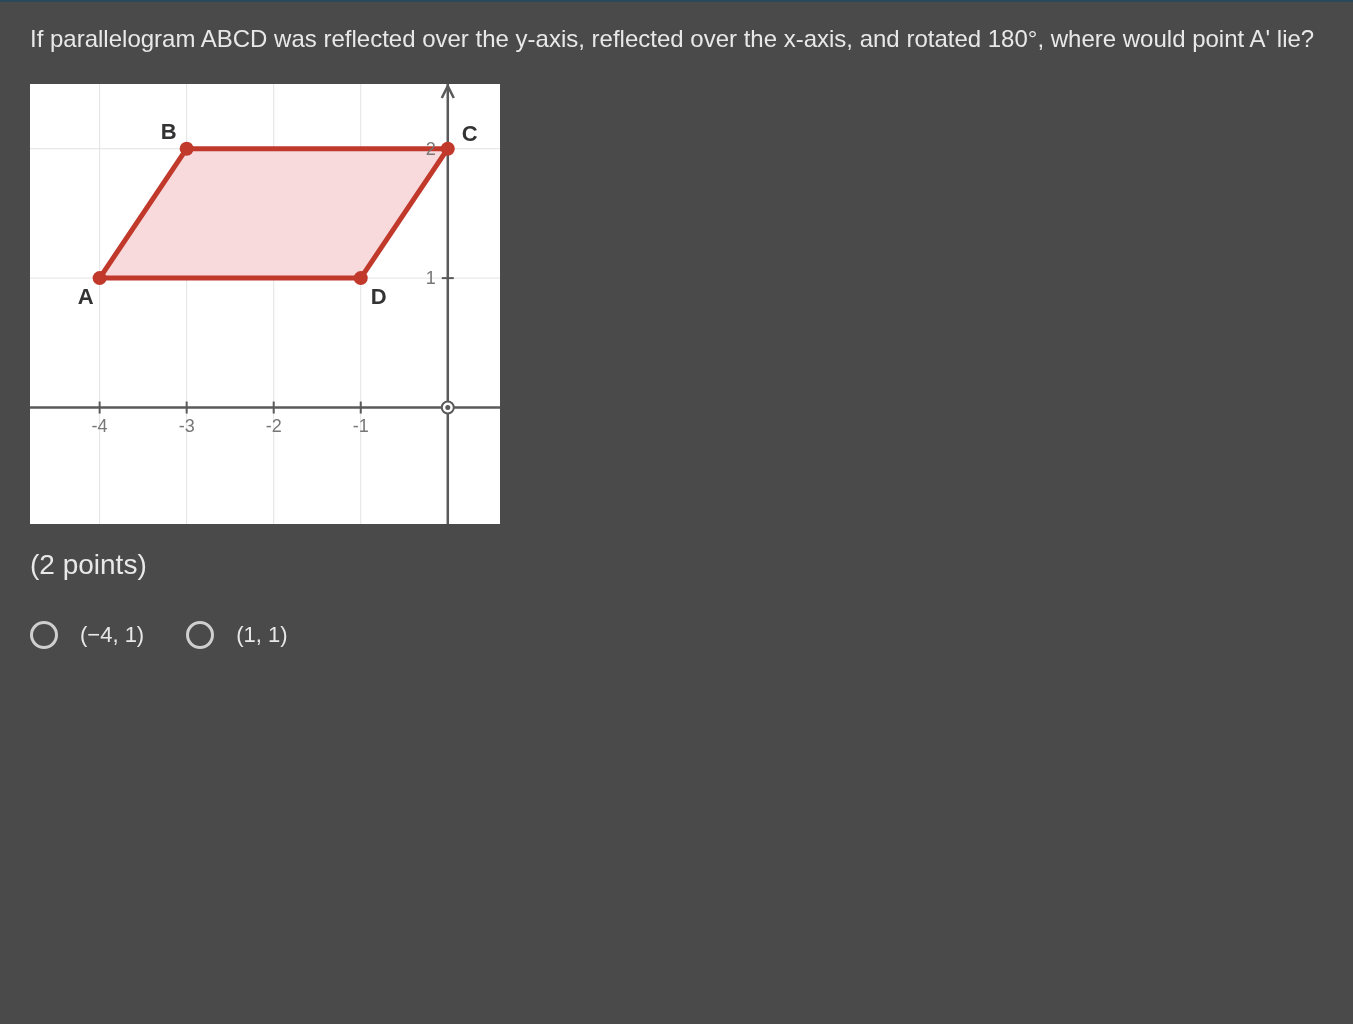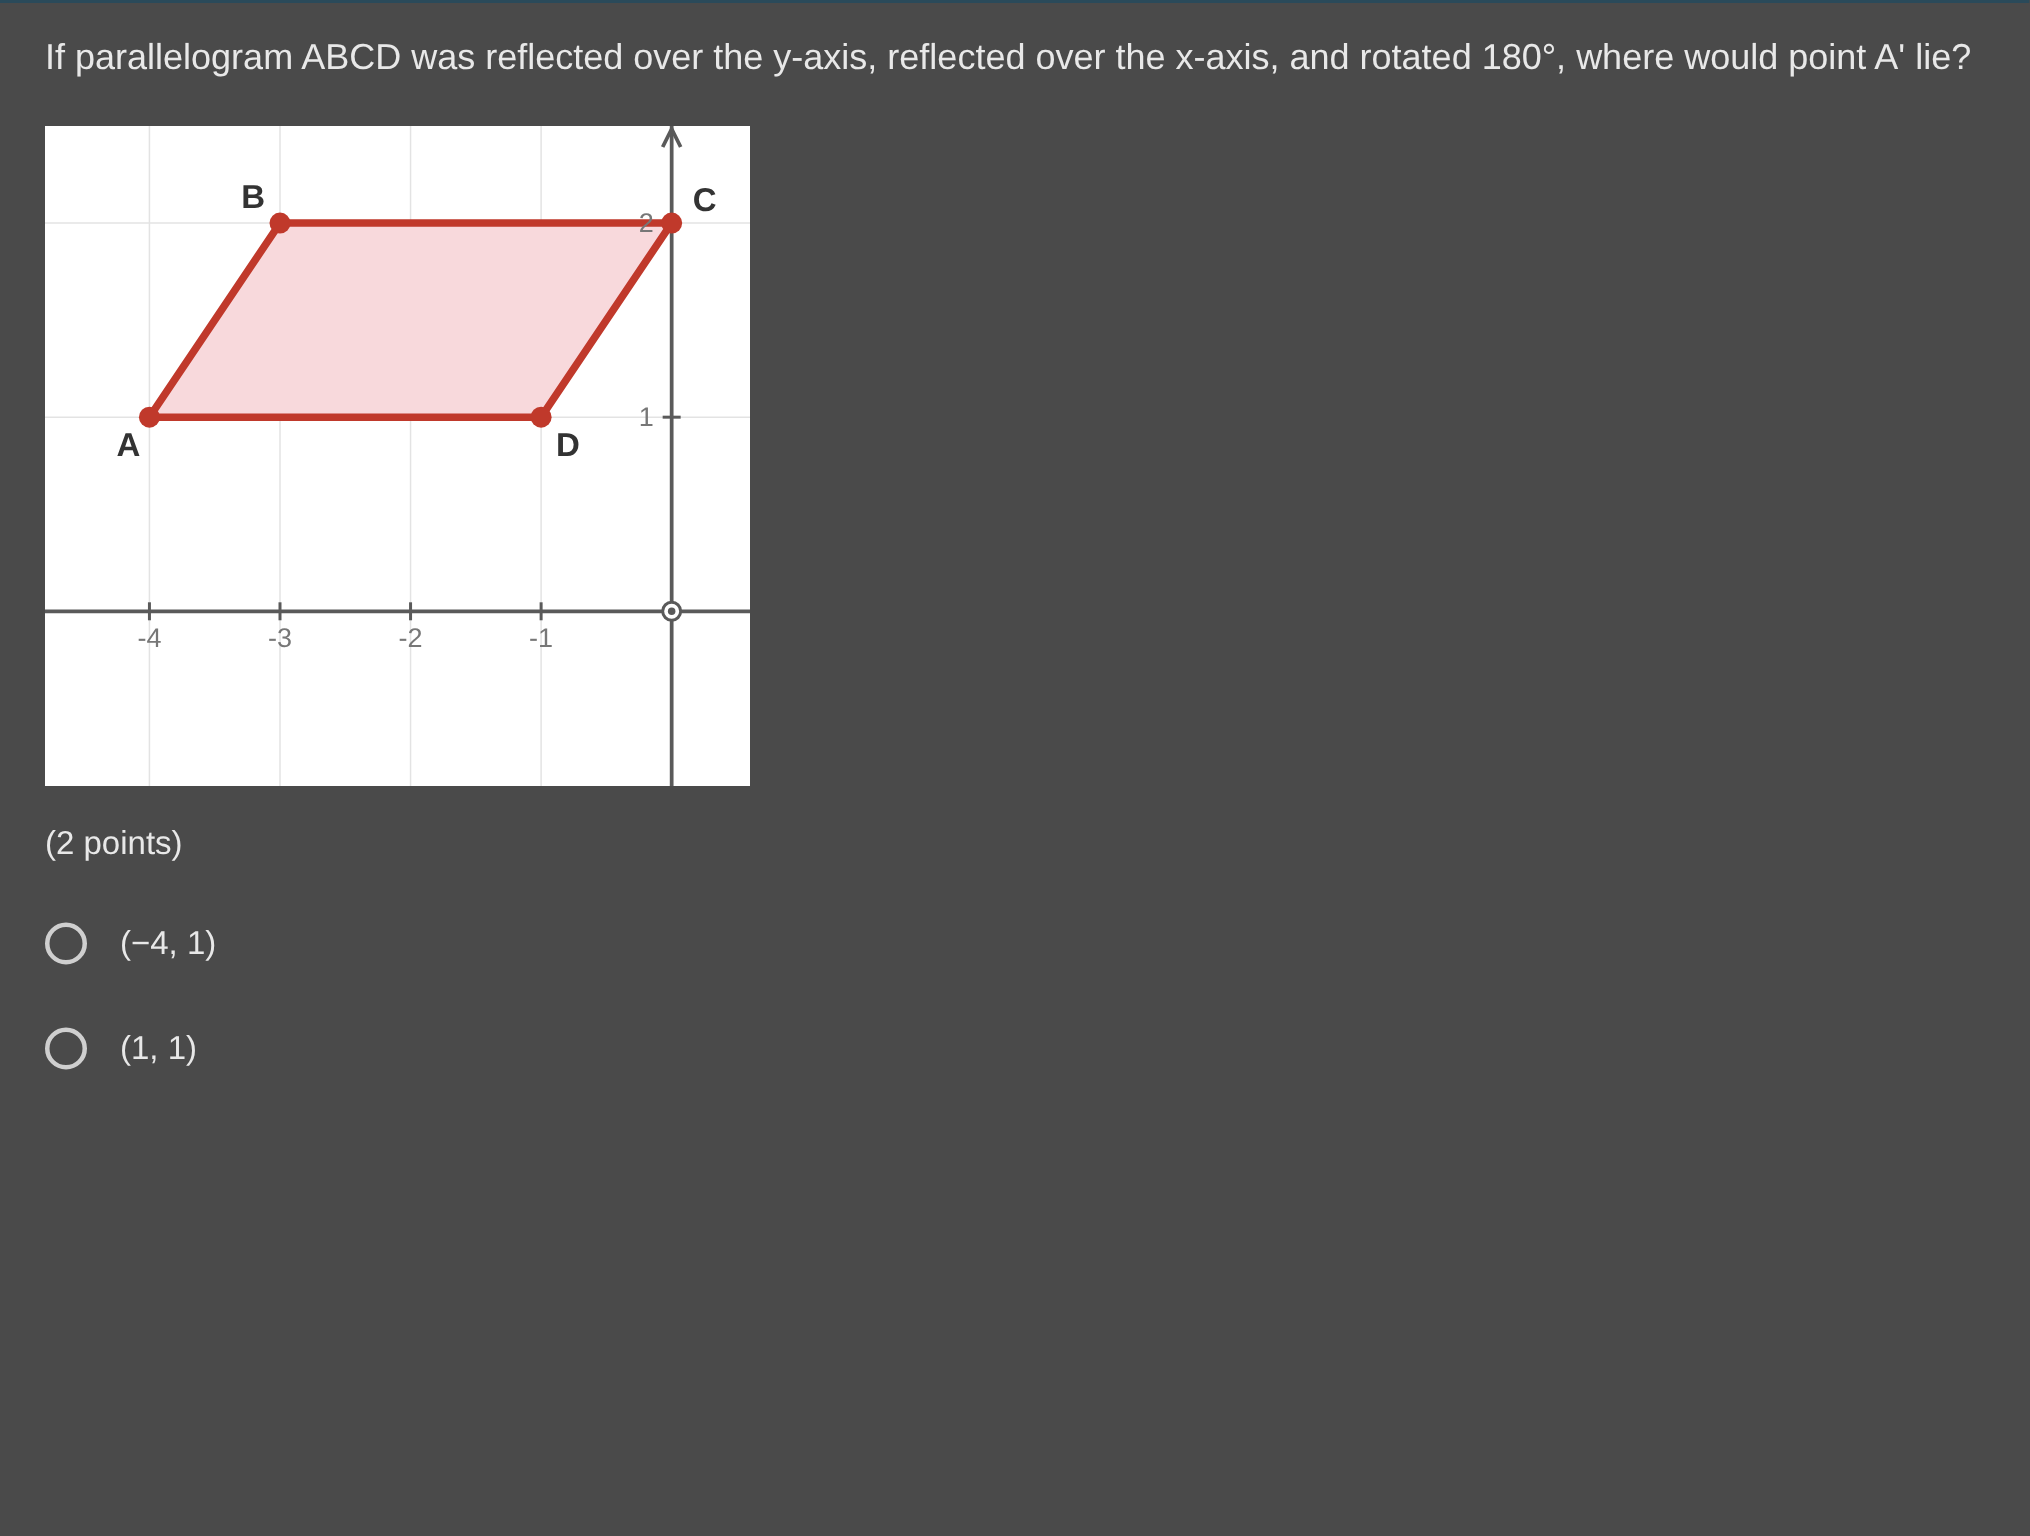--- a/index.html
+++ b/index.html
@@ -27,27 +27,27 @@
     background: #ffffff;
     width: 470px;
     height: 440px;
     position: relative;
     margin-bottom: 25px;
   }
   .chart-card svg {
     display: block;
   }
   .points-line {
-    font-size: 22px;
+    font-size: 28px;
     color: #e8e8e8;
     margin-bottom: 40px;
   }
   .options {
     display: flex;
-    flex-direction: column;
+    flex-direction: row;
     gap: 42px;
   }
   .option {
     display: flex;
     align-items: center;
     gap: 22px;
     cursor: pointer;
   }
   .radio {
     width: 28px;

